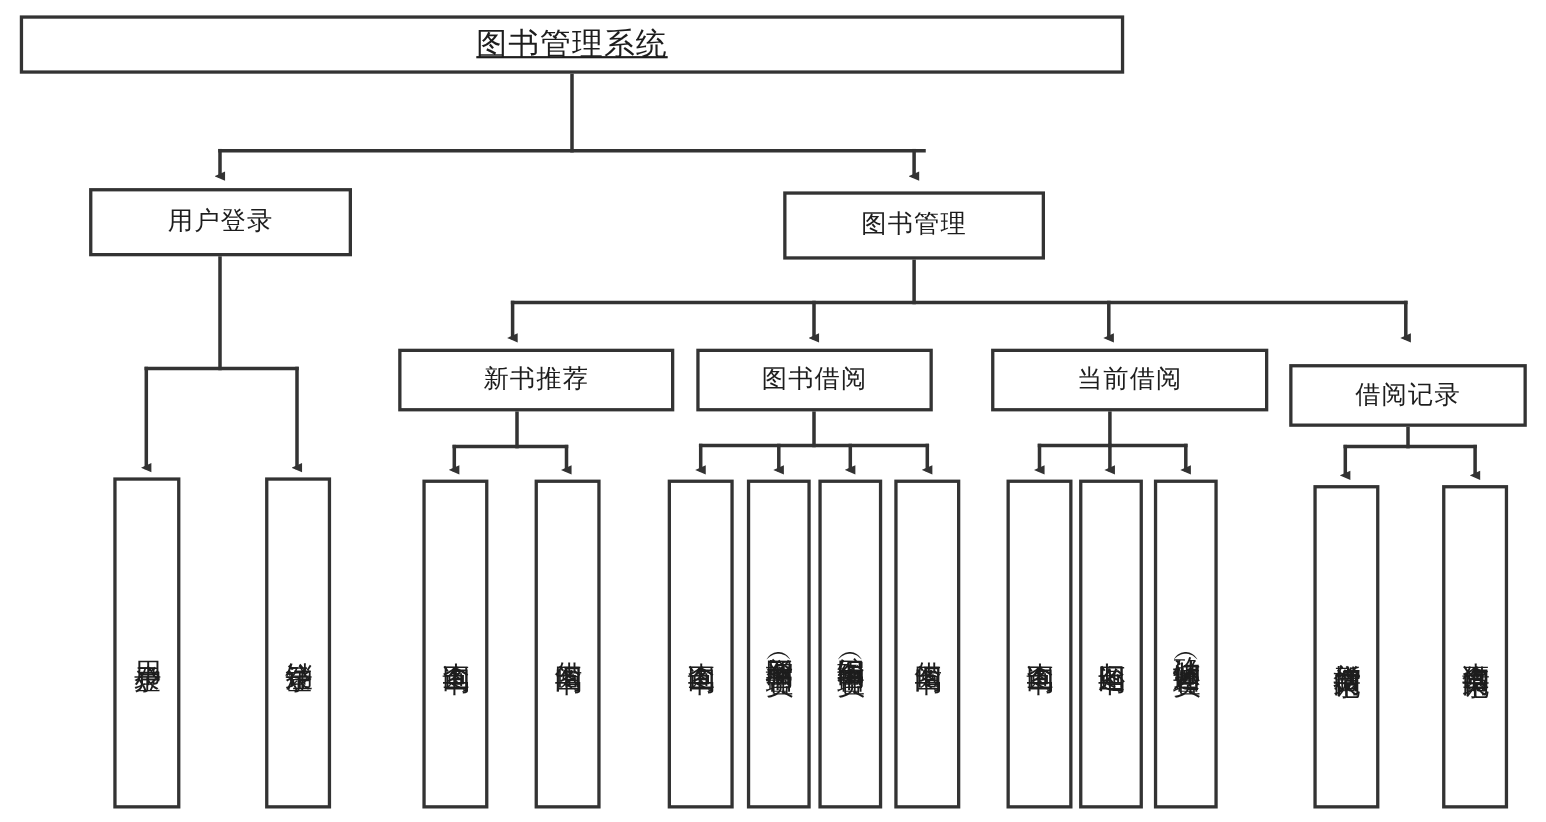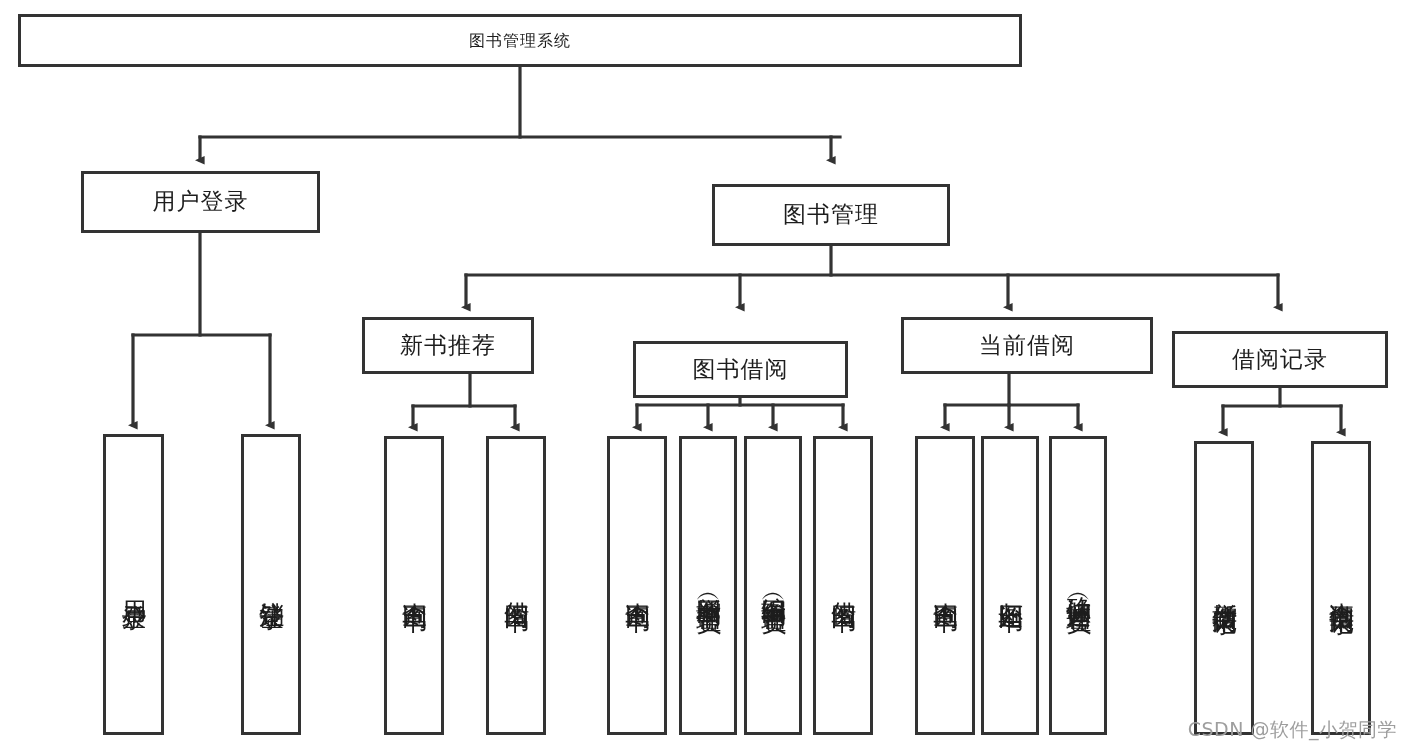--- a/index.html
+++ b/index.html
@@ -50,21 +50,22 @@
   .node-v .node-label {
     writing-mode: vertical-rl;
     text-orientation: upright;
     font-size: 25px;
     line-height: 1.22;
     letter-spacing: 2px;
     white-space: nowrap;
     text-align: center;
   }
   .node-root .node-label {
-    font-size: 16px;
+    font-size: 28px;
+    text-decoration: underline;
   }
   #watermark {
     position: absolute;
     right: 8px;
     bottom: 4px;
     font-size: 19px;
     color: #9e9e9e;
     letter-spacing: 0.5px;
     white-space: nowrap;
     font-family: "DejaVu Sans", "Liberation Sans", sans-serif;
@@ -125,28 +126,28 @@
     </g>
   </svg>
 
   <div class="node node-h node-root" style="left:18px; top:14px; width:1004px; height:53px;">
     <span class="node-label">图书管理系统</span>
   </div>
 
   <div class="node node-h" style="left:81px; top:171px; width:239px; height:62px;">
     <span class="node-label">用户登录</span>
   </div>
-  <div class="node node-h" style="left:712px; top:184px; width:238px; height:62px;">
+  <div class="node node-h" style="left:712px; top:174px; width:238px; height:62px;">
     <span class="node-label">图书管理</span>
   </div>
 
-  <div class="node node-h" style="left:362px; top:317px; width:172px; height:57px;">
+  <div class="node node-h" style="left:362px; top:317px; width:251px; height:57px;">
     <span class="node-label">新书推荐</span>
   </div>
-  <div class="node node-h" style="left:633px; top:317px; width:215px; height:57px;margin-top:24px;">
+  <div class="node node-h" style="left:633px; top:317px; width:215px; height:57px;">
     <span class="node-label">图书借阅</span>
   </div>
   <div class="node node-h" style="left:901px; top:317px; width:252px; height:57px;">
     <span class="node-label">当前借阅</span>
   </div>
   <div class="node node-h" style="left:1172px; top:331px; width:216px; height:57px;">
     <span class="node-label">借阅记录</span>
   </div>
 
   <div class="node node-v" style="left:103px; top:434px; width:61px; height:301px;">
@@ -186,15 +187,14 @@
     <span class="node-label">确认归还（管理员）</span>
   </div>
 
   <div class="node node-v" style="left:1194px; top:441px; width:60px; height:294px;">
     <span class="node-label">新增借阅记录</span>
   </div>
   <div class="node node-v" style="left:1311px; top:441px; width:60px; height:294px;">
     <span class="node-label">查询借阅记录</span>
   </div>
 
-  <div id="watermark">CSDN @软件_小贺同学</div>
 
 </div>
 
 </body></html>

